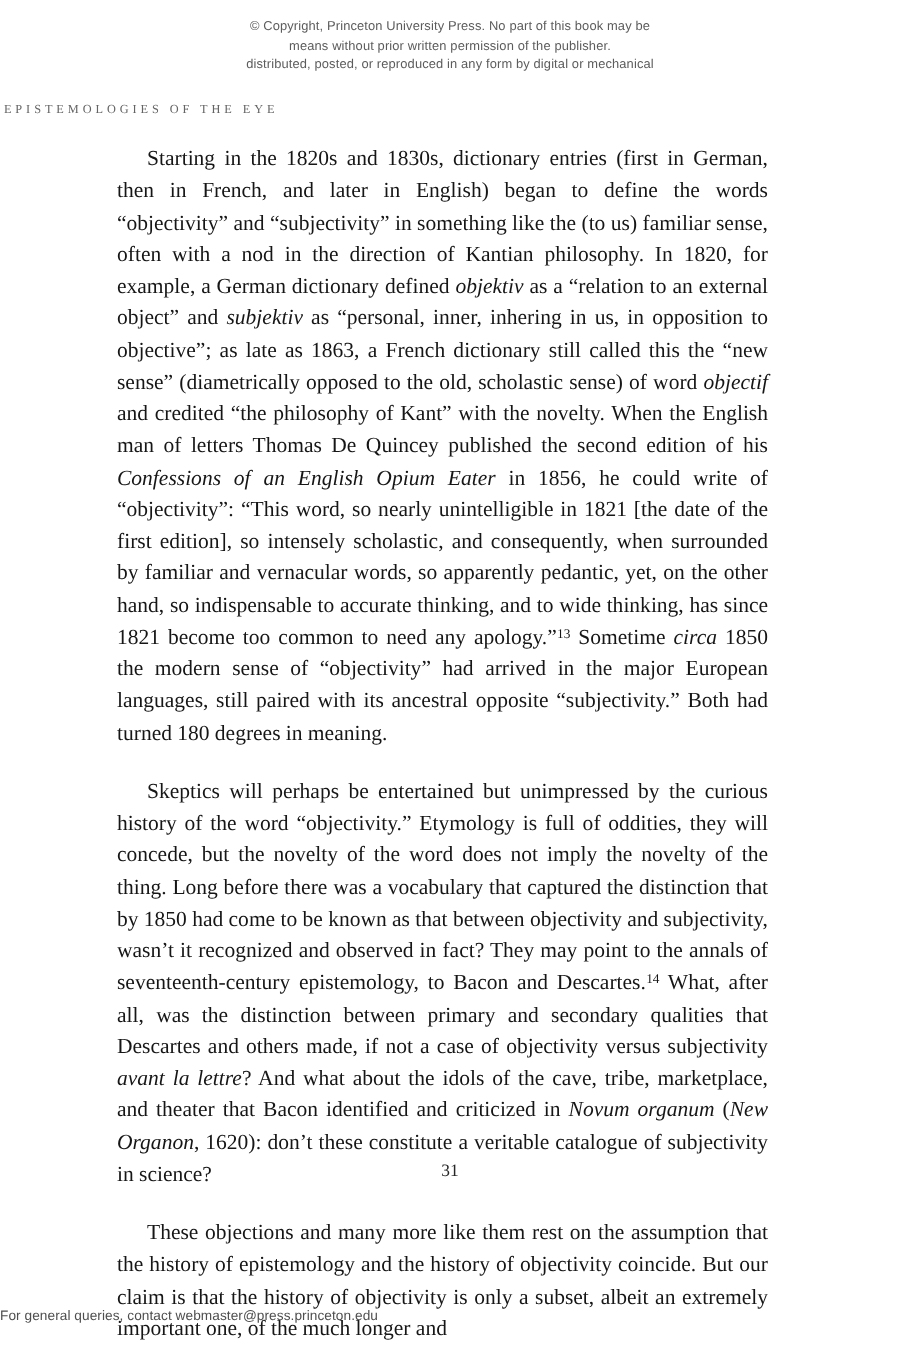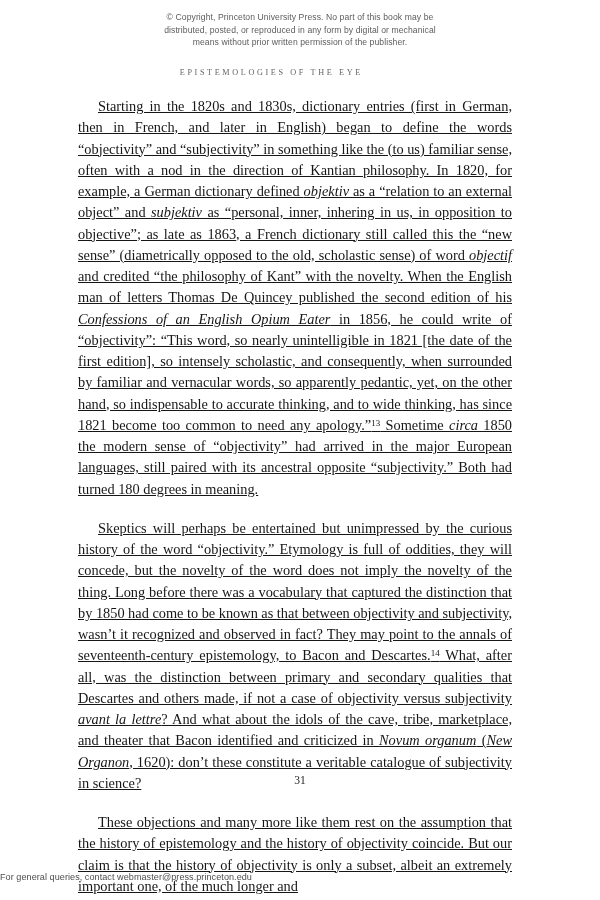--- a/index.html
+++ b/index.html
@@ -41,21 +41,21 @@
     white-space: nowrap;
     text-align: center;
   }
 
   
   .running-head {
     position: absolute;
     left: 0;
     top: 68px;
     width: 540px;
-    text-align: center;
+    text-align: left;
     font-family: "Liberation Serif", "DejaVu Serif", serif;
     font-size: 8.2px;
     letter-spacing: 0.32em;
     color: #646464;
     text-indent: 0.32em;
   }
 
   
   .text-column {
     position: absolute;
@@ -67,21 +67,20 @@
   .body-par {
     margin: 0;
     text-align: justify;
     text-justify: inter-word;
     font-size: 14.35px;
     line-height: 21.25px;
     text-indent: 20px;
     color: #161616;
     word-spacing: -0.004em;
     hyphens: manual;
-    text-decoration: underline;
   }
   .body-par + .body-par {
     margin-top: 18px;
   }
 
   .body-par i,
   .body-par em {
     font-style: italic;
   }
 
@@ -117,22 +116,22 @@
     letter-spacing: 0.005em;
   }
 </style>
 </head>
 <body>
 
 <div class="page">
 
   <div class="copyright-block">
     <span class="cline">© Copyright, Princeton University Press. No part of this book may be</span>
+    <span class="cline">means without prior written permission of the publisher.</span>
     <span class="cline">distributed, posted, or reproduced in any form by digital or mechanical</span>
-    <span class="cline">means without prior written permission of the publisher.</span>
   </div>
 
   <div class="running-head">EPISTEMOLOGIES OF THE EYE</div>
 
   <div class="text-column">
 
     <p class="body-par"><span>Starting in the 1820s and 1830s, dictionary entries (first in German, then in French, and later in English) began to define the words “objectivity” and “subjectivity” in something like the (to us) familiar sense, often with a nod in the direction of Kantian philosophy. In 1820, for example, a German dictionary defined </span><i>objektiv</i><span> as a “relation to an external object” and </span><i>subjektiv</i><span> as “personal, inner, inhering in us, in opposition to objective”; as late as 1863, a French dictionary still called this the “new sense” (diametrically opposed to the old, scholastic sense) of word </span><i>objectif</i><span> and credited “the philosophy of Kant” with the novelty. When the English man of letters Thomas De Quincey published the second edition of his </span><i>Confessions of an English Opium Eater</i><span> in 1856, he could write of “objectivity”: “This word, so nearly unintelligible in 1821 [the date of the first edition], so intensely scholastic, and consequently, when surrounded by familiar and vernacular words, so apparently pedantic, yet, on the other hand, so indispensable to accurate thinking, and to wide thinking, has since 1821 become too common to need any apology.”</span><sup class="fn">13</sup><span> Sometime </span><i>circa</i><span> 1850 the modern sense of “objectivity” had arrived in the major European languages, still paired with its ancestral opposite “subjectivity.” Both had turned 180 degrees in meaning.</span></p>
 
     <p class="body-par"><span>Skeptics will perhaps be entertained but unimpressed by the curious history of the word “objectivity.” Etymology is full of oddities, they will concede, but the novelty of the word does not imply the novelty of the thing. Long before there was a vocabulary that captured the distinction that by 1850 had come to be known as that between objectivity and subjectivity, wasn’t it recognized and observed in fact? They may point to the annals of seventeenth-century epistemology, to Bacon and Descartes.</span><sup class="fn">14</sup><span> What, after all, was the distinction between primary and secondary qualities that Descartes and others made, if not a case of objectivity versus subjectivity </span><i>avant la lettre</i><span>? And what about the idols of the cave, tribe, marketplace, and theater that Bacon identified and criticized in </span><i>Novum organum</i><span> (</span><i>New Organon</i><span>, 1620): don’t these constitute a veritable catalogue of subjectivity in science?</span></p>
 

